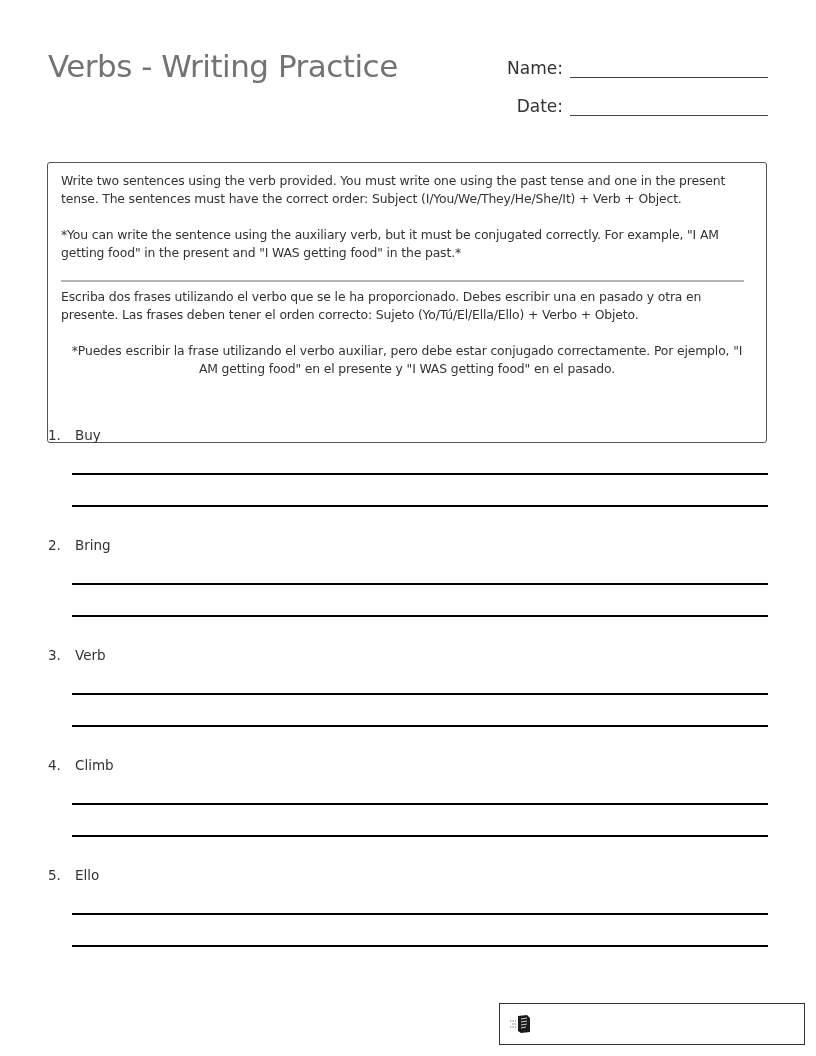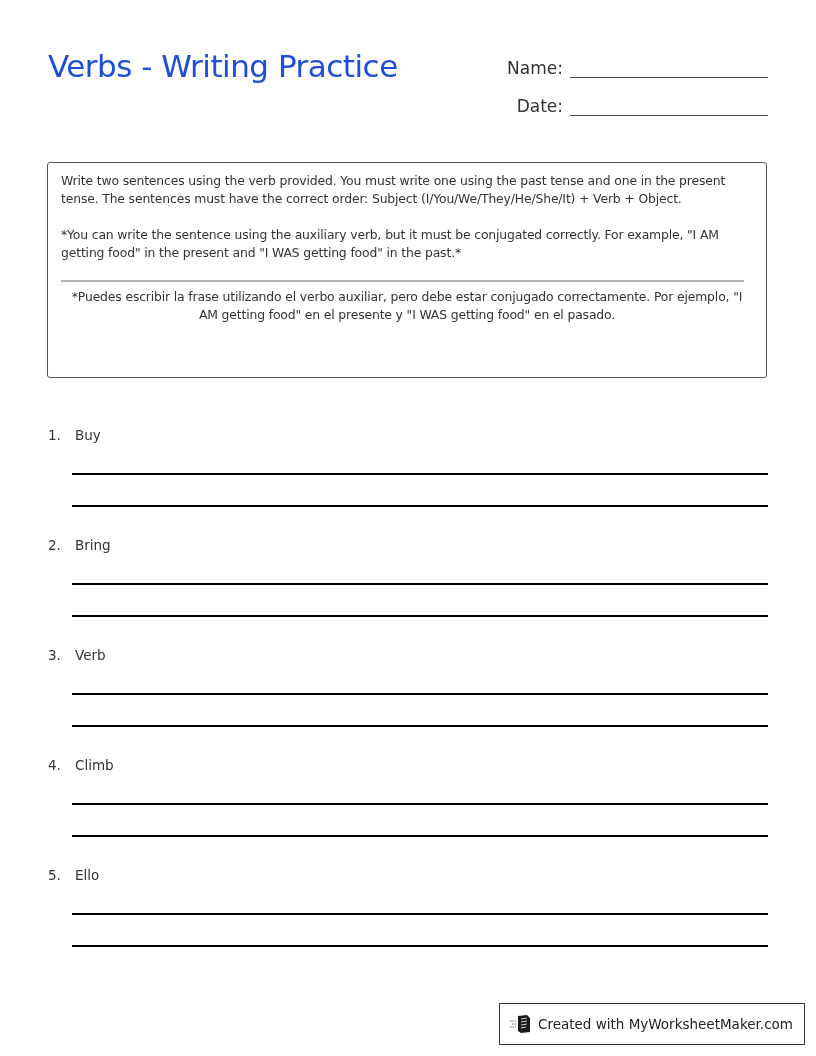--- a/index.html
+++ b/index.html
@@ -14,21 +14,21 @@
       overflow: hidden;
       font-family: "DejaVu Sans", sans-serif;
       color: #2b2b2b;
     }
     .title {
       position: absolute;
       left: 48px;
       top: 48px;
       font-size: 31px;
       font-weight: normal;
-      color: #1d4ed8;
+      color: #737373;
       margin: 0;
       letter-spacing: -0.5px;
       white-space: nowrap;
     }
     .field-row {
       position: absolute;
       left: 490px;
       width: 278px;
       height: 30px;
       display: flex;
@@ -49,21 +49,21 @@
       flex: 1;
       border-bottom: 1.5px solid #444;
       height: 26px;
       margin-bottom: 2px;
     }
     .instructions {
       position: absolute;
       left: 47px;
       top: 162px;
       width: 720px;
-      height: 216px;
+      height: 281px;
       box-sizing: border-box;
       border: 1.5px solid #555;
       border-radius: 3px;
       padding: 9px 13px 0 13px;
       font-size: 12.4px;
       line-height: 18px;
       color: #333;
       letter-spacing: -0.15px;
     }
     .instructions p {
@@ -137,20 +137,21 @@
 
 <div class="field-row date">
   <span class="field-label">Date:</span>
   <span class="field-line"></span>
 </div>
 
 <div class="instructions">
   <p>Write two sentences using the verb provided. You must write one using the past tense and one in the present tense. The sentences must have the correct order: Subject (I/You/We/They/He/She/It) + Verb + Object.</p>
   <p class="last-en">*You can write the sentence using the auxiliary verb, but it must be conjugated correctly. For example, "I AM getting food" in the present and "I WAS getting food" in the past.*</p>
   <div class="divider"></div>
+  <p>Escriba dos frases utilizando el verbo que se le ha proporcionado. Debes escribir una en pasado y otra en presente. Las frases deben tener el orden correcto: Sujeto (Yo/Tú/El/Ella/Ello) + Verbo + Objeto.</p>
   <p class="last-es">*Puedes escribir la frase utilizando el verbo auxiliar, pero debe estar conjugado correctamente. Por ejemplo, "I AM getting food" en el presente y "I WAS getting food" en el pasado.</p>
 </div>
 
 <div class="questions">
   <div class="question">
     <div class="q-head">
       <span class="q-num">1.</span>
       <span>Buy</span>
     </div>
     <div class="answer-line l1"></div>
@@ -191,14 +192,13 @@
 </div>
 
 <div class="footer-badge">
   <svg width="22" height="20" viewBox="0 0 22 20">
     <line x1="0" y1="7" x2="6" y2="7" stroke="#777" stroke-width="1" stroke-dasharray="1.5,1"></line>
     <line x1="2" y1="10" x2="7" y2="10" stroke="#777" stroke-width="1" stroke-dasharray="1.5,1"></line>
     <line x1="0" y1="13" x2="6" y2="13" stroke="#777" stroke-width="1" stroke-dasharray="1.5,1"></line>
     <path d="M8 2 L17 1 L20 4 L20 18 L11 19 L8 17 Z" fill="#1a1a1a"></path>
     <path d="M11 5 L17 4 M11 8 L17 7 M11 11 L17 10 M11 14 L16 13" stroke="#ffffff" stroke-width="0.8"></path>
   </svg>
-  <span>Created with MyWorksheetMaker.com</span>
 </div>
 
 </body></html>

